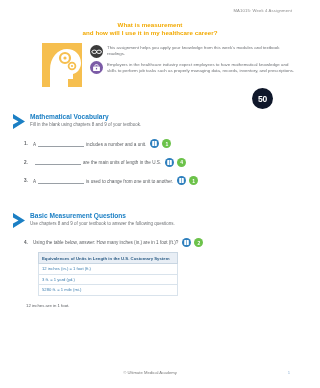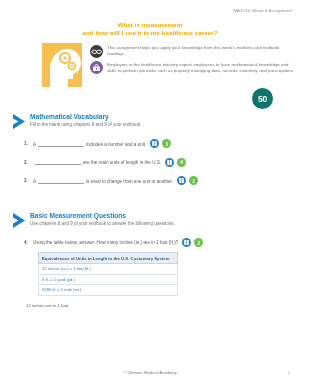--- a/index.html
+++ b/index.html
@@ -100,21 +100,21 @@
   }
 
   
   .points-badge {
     position: absolute;
     left: 252px;
     top: 88px;
     width: 21px;
     height: 21px;
     border-radius: 50%;
-    background: #0f766e;
+    background: #0f172a;
     color: #ffffff;
     font-size: 8.5px;
     font-weight: bold;
     display: flex;
     align-items: center;
     justify-content: center;
     letter-spacing: -0.2px;
   }
 
   

